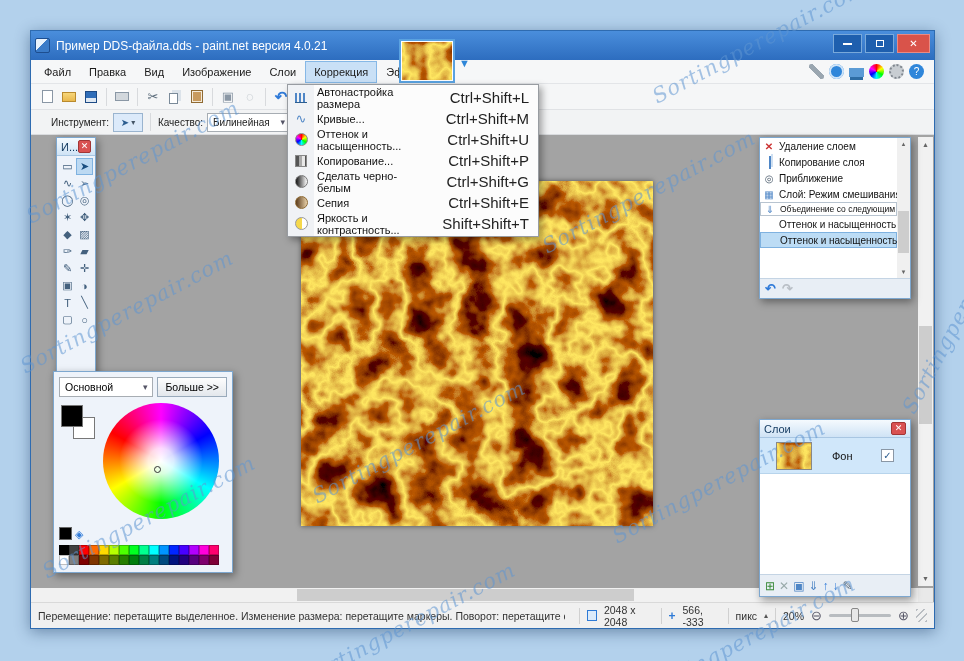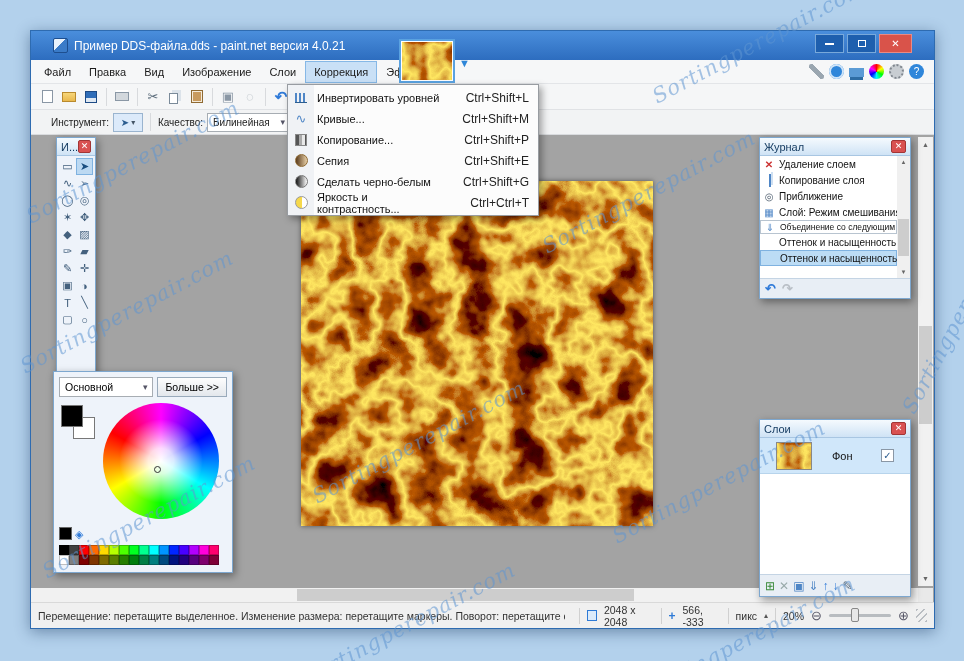--- a/index.html
+++ b/index.html
@@ -13,21 +13,21 @@
   .wm1{left:14px;top:150px}.wm2{left:8px;top:300px}.wm3{left:30px;top:505px}
   .wm4{left:300px;top:430px}.wm5{left:530px;top:180px}.wm6{left:600px;top:470px}
   .wm7{left:290px;top:612px}.wm8{left:630px;top:626px}
   .wm9{left:845px;top:295px;transform:rotate(-62deg)}
   .wm10{left:640px;top:30px}
 
   
   .window { position:absolute; left:30px; top:30px; width:905px; height:599px; z-index:1;
             background:#f0f0f0; border:1px solid #2e6bb0; box-shadow:0 3px 14px rgba(20,50,90,.45); }
   .titlebar { height:29px; background:linear-gradient(180deg,#4a8edc,#2d6dbf);
-              display:flex; align-items:center; padding:0 22px; color:#fff; font-size:12px; }
+              display:flex; align-items:center; padding:0 4px; color:#fff; font-size:12px; }
   .app-icon { width:15px; height:15px; margin-right:6px; border-radius:2px;
               background:linear-gradient(135deg,#e8f2fc 0 45%,#3a7bc8 45% 100%); border:1px solid #1d4e8f; }
   .win-btns { margin-left:auto; display:flex; gap:3px; align-self:flex-start; padding-top:3px;}
   .wbtn { width:29px; height:19px; display:flex; align-items:center; justify-content:center;
           font-size:10px; color:#fff; background:#1e5fae; border:1px solid #79a9da; }
   .wbtn.close { background:#d9534a; border-color:#e98a84; width:33px; }
   .wbtn .maxbox{ width:8px;height:7px;border:1px solid #fff; }
   .wbtn .minbar{ width:9px;height:2px;background:#fff; }
 
   
@@ -89,21 +89,21 @@
   .vscroll .thumb{ position:absolute; left:1px; width:13px; top:42%; height:22%; background:#cdcdcd; }
   .hscroll { position:absolute; left:0; right:16px; bottom:0; height:14px; background:#f1f1f1; }
   .hscroll .thumb{ position:absolute; top:1px; height:12px; left:30%; width:38%; background:#cdcdcd; }
   .scorner { position:absolute; right:1px; bottom:0; width:15px; height:14px; background:#e9e9e9; }
 
   
   .menu { position:absolute; left:256px; top:53px; width:252px; z-index:40;
           background:linear-gradient(90deg,#f0f2f5 0 26px,#fcfcfc 26px);
           border:1px solid #989ca1; box-shadow:3px 3px 7px rgba(0,0,0,.35); padding:2px 0; }
   .mrow { height:21px; display:flex; align-items:center; padding:0 9px 0 5px; font-size:11px; color:#111; }
-  .mrow .short { margin-left:auto; padding-left:18px; font-size:12px; color:#222; }
+  .mrow .short { margin-left:auto; padding-left:18px; font-size:15px; color:#222; }
   .mi { width:16px; margin-right:8px; display:flex; align-items:center; justify-content:center; flex:none; }
   .mi-bars{width:12px;height:10px;background:repeating-linear-gradient(90deg,#4f86c6 0 2px,transparent 2px 4px);border-bottom:1px solid #2c5d8f;}
   .mi-invert{width:12px;height:12px;border:1px solid #666;background:linear-gradient(135deg,#222 0 50%,#fff 50% 100%);}
   .mi-curves::after{content:"∿";color:#4f86c6;font-size:13px;}
   .mi-wheel{width:13px;height:13px;border-radius:50%;background:conic-gradient(#f00,#ff0,#0f0,#0ff,#00f,#f0f,#f00);border:1px solid #888;}
   .mi-poster{width:12px;height:12px;border:1px solid #888;background:repeating-linear-gradient(90deg,#555 0 3px,#aaa 3px 6px,#e8e8e8 6px 9px);}
   .mi-bw{width:13px;height:13px;border-radius:50%;border:1px solid #777;background:linear-gradient(90deg,#111,#fff);}
   .mi-sepia{width:13px;height:13px;border-radius:50%;border:1px solid #8f6a33;background:linear-gradient(90deg,#5a3a1a,#e8d0a8);}
   .mi-levels{width:12px;height:10px;background:repeating-linear-gradient(90deg,#2c66aa 0 3px,transparent 3px 5px);border-bottom:1px solid #1d4a85;}
   .mi-bright{width:13px;height:13px;border-radius:50%;border:1px solid #999;background:linear-gradient(90deg,#f6d84b 50%,#fff 50%);}
@@ -328,55 +328,62 @@
       <span class="thumb"></span>
     </div>
     <div class="scorner"></div>
   </div>
 
   <div class="menu">
     <div class="mrow">
       <span class="mi">
           <span class="mi-bars"></span>
         </span>
-      <span>Инвертировать уровней</span>
+      <span>Автонастройка размера</span>
       <span class="short">Ctrl+Shift+L</span>
     </div>
     <div class="mrow">
       <span class="mi mi-curves"></span>
       <span>Кривые...</span>
       <span class="short">Ctrl+Shift+M</span>
     </div>
     <div class="mrow">
       <span class="mi">
+          <span class="mi-wheel"></span>
+        </span>
+      <span>Оттенок и насыщенность...</span>
+      <span class="short">Ctrl+Shift+U</span>
+    </div>
+    <div class="mrow">
+      <span class="mi">
           <span class="mi-poster"></span>
         </span>
       <span>Копирование...</span>
       <span class="short">Ctrl+Shift+P</span>
     </div>
     <div class="mrow">
       <span class="mi">
+          <span class="mi-bw"></span>
+        </span>
+      <span>Сделать черно-белым</span>
+      <span class="short">Ctrl+Shift+G</span>
+    </div>
+    <div class="mrow">
+      <span class="mi">
           <span class="mi-sepia"></span>
         </span>
       <span>Сепия</span>
       <span class="short">Ctrl+Shift+E</span>
     </div>
     <div class="mrow">
       <span class="mi">
-          <span class="mi-bw"></span>
-        </span>
-      <span>Сделать черно-белым</span>
-      <span class="short">Ctrl+Shift+G</span>
-    </div>
-    <div class="mrow">
-      <span class="mi">
           <span class="mi-bright"></span>
         </span>
       <span>Яркость и контрастность...</span>
-      <span class="short">Ctrl+Ctrl+T</span>
+      <span class="short">Shift+Shift+T</span>
     </div>
   </div>
 
   <div class="panel tools-panel">
     <div class="ptitle">
       <span>И...</span>
       <span class="pclose"></span>
     </div>
     <div class="tools-grid">
       <span class="tcell t1"></span>
@@ -454,24 +461,20 @@
           <i class="sw" style="background:#00137f"></i>
           <i class="sw" style="background:#21007f"></i>
           <i class="sw" style="background:#57007f"></i>
           <i class="sw" style="background:#7f006e"></i>
           <i class="sw" style="background:#7f0037"></i>
       </div>
     </div>
   </div>
 
   <div class="panel history-panel">
-    <div class="ptitle">
-      <span>Журнал</span>
-      <span class="pclose"></span>
-    </div>
     <div class="hlist">
       <div class="hrow">
         <span class="hic hi-del"></span>
         <span>Удаление слоем</span>
       </div>
       <div class="hrow">
         <span class="hic"><span class="hi-copy"></span></span>
         <span>Копирование слоя</span>
       </div>
       <div class="hrow">

